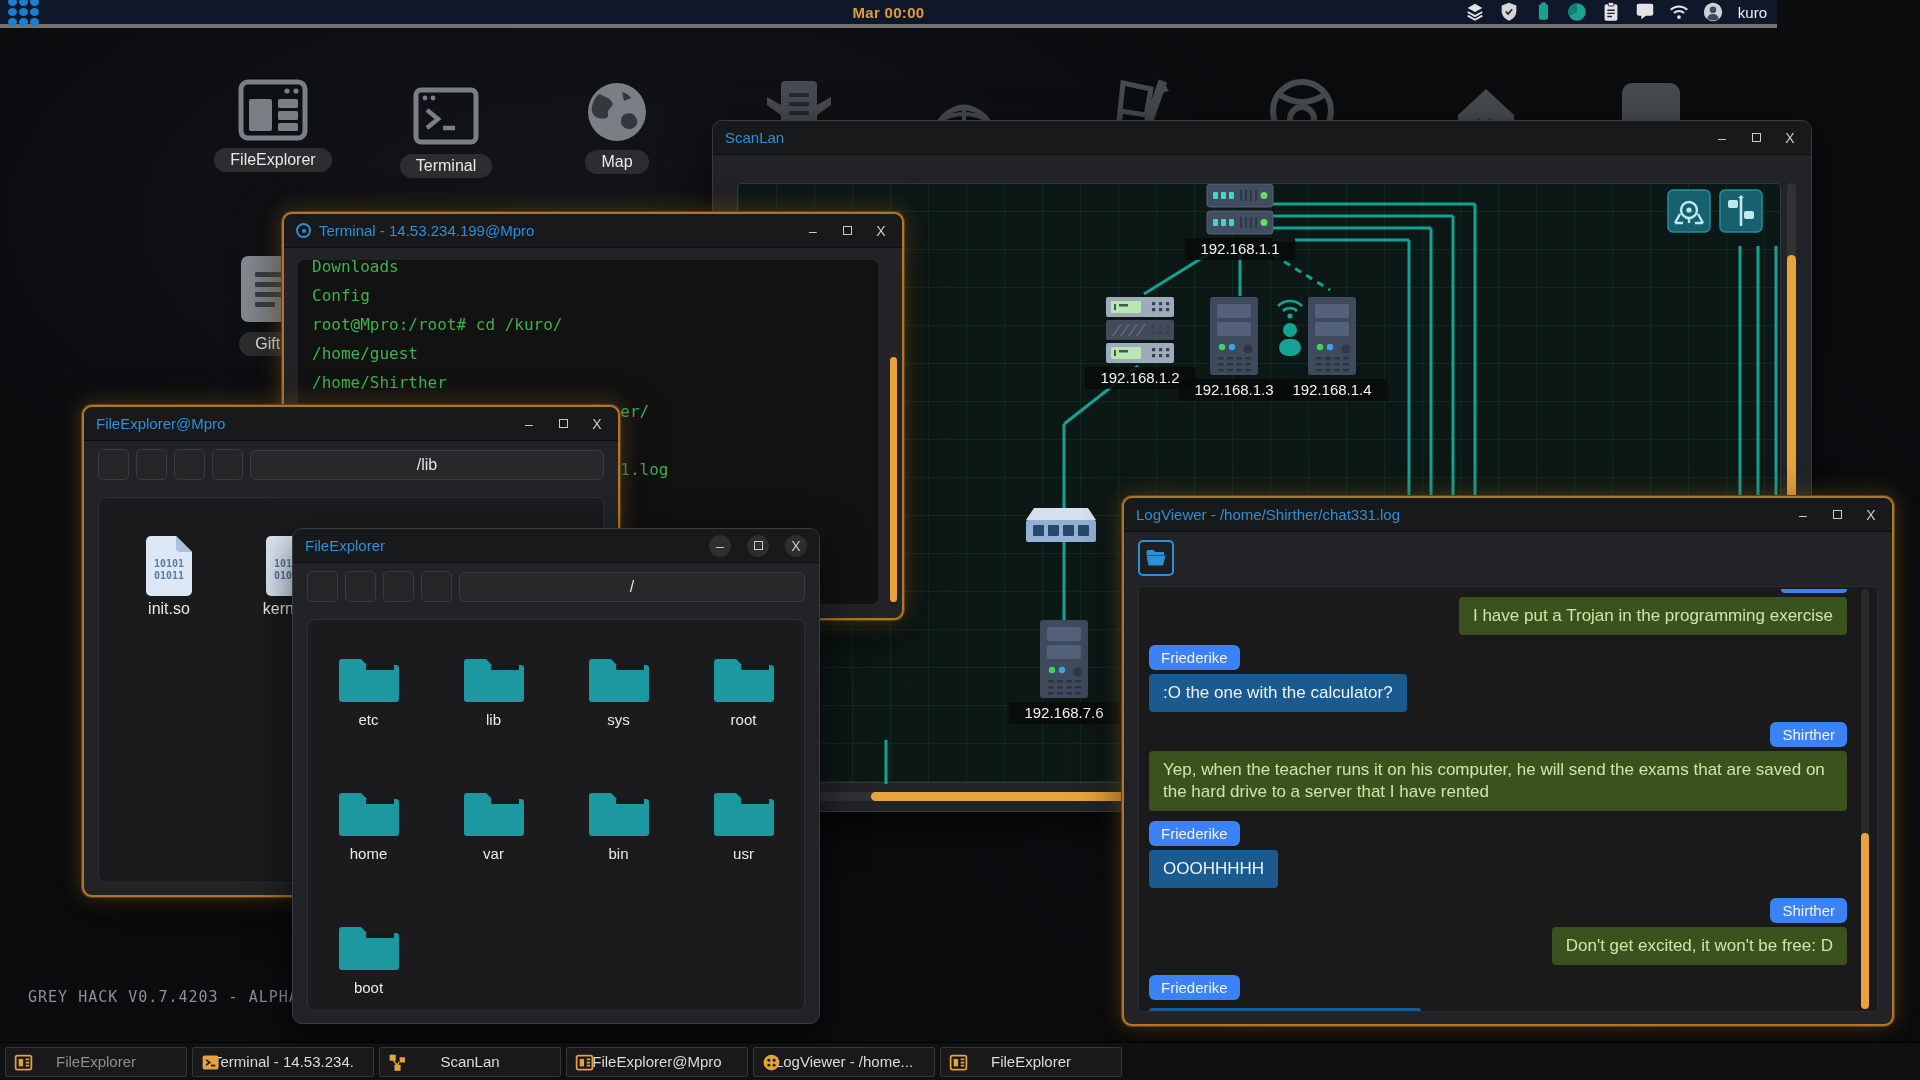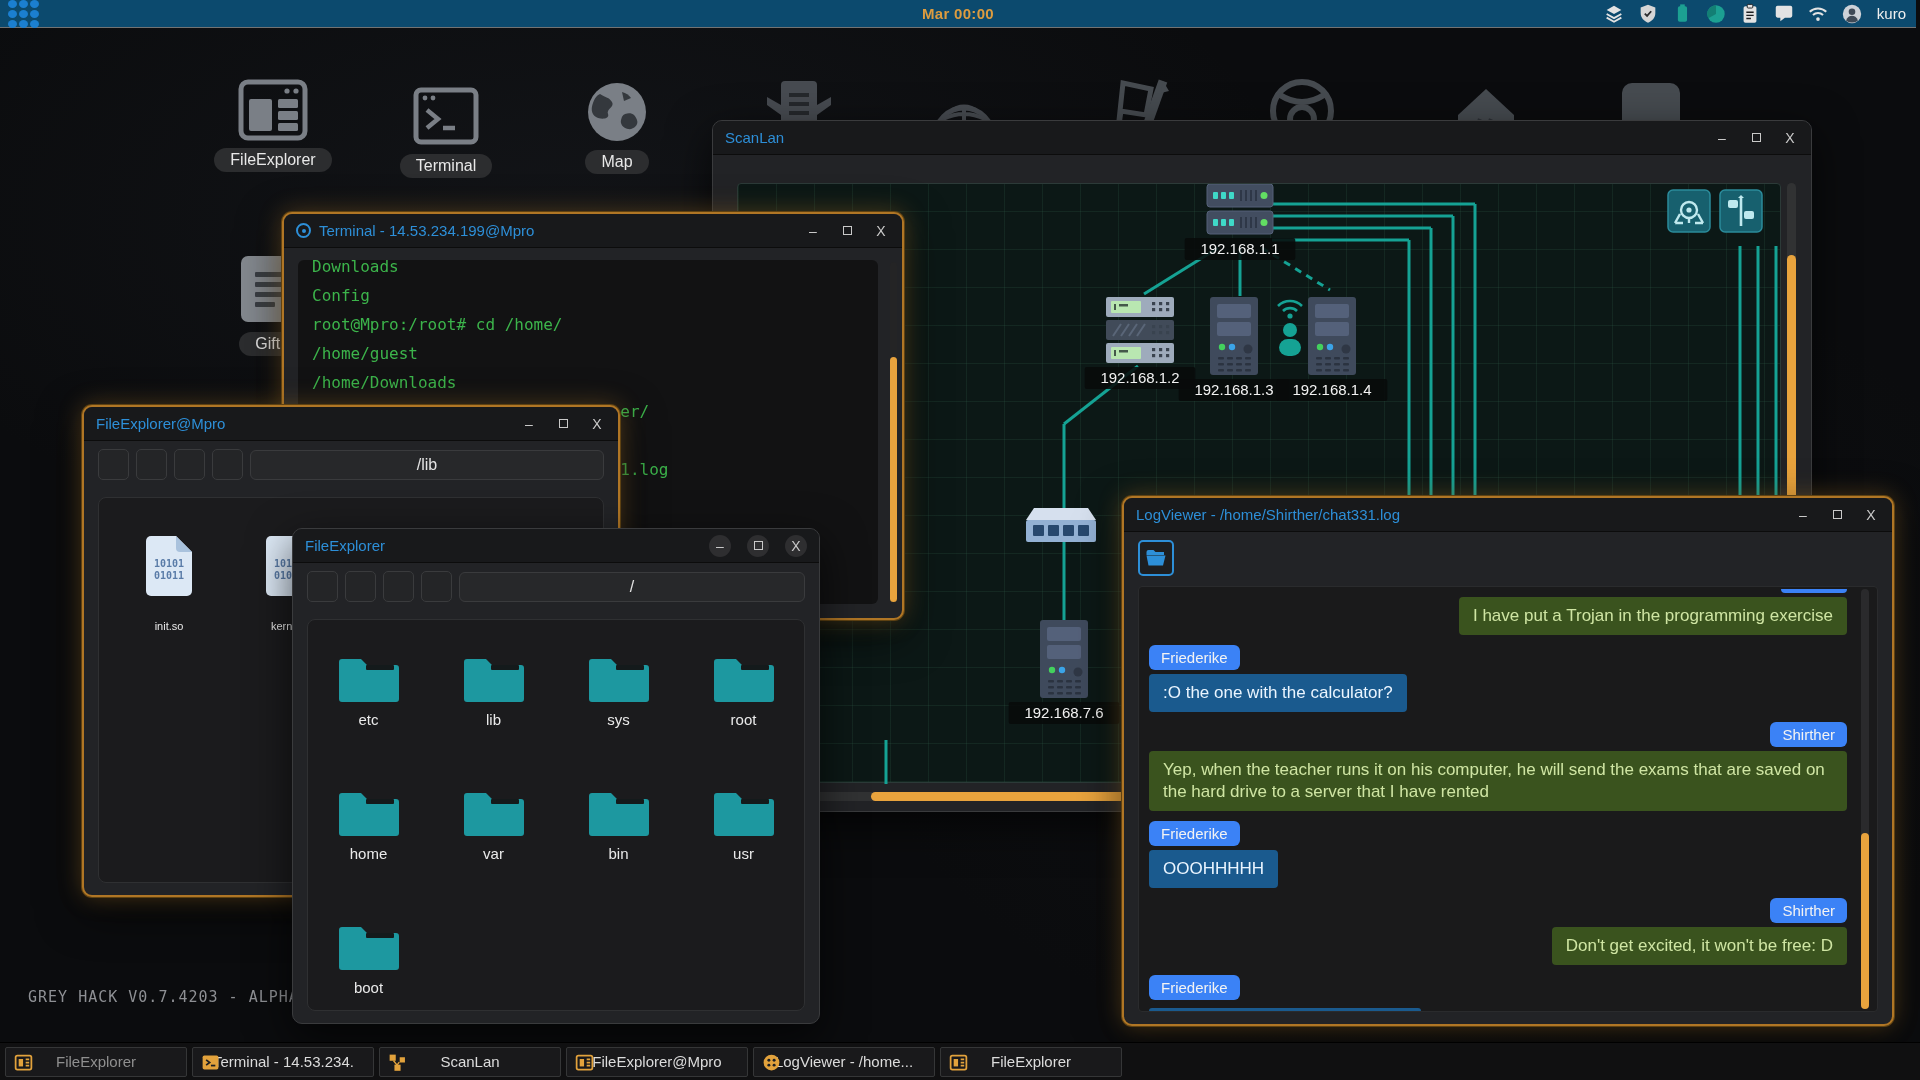--- a/index.html
+++ b/index.html
@@ -11,21 +11,21 @@
     color:#ddd;
   }
   #desktop {
     position:absolute; inset:0;
     background:
       radial-gradient(1200px 600px at 30% 20%, rgba(40,44,52,.25), transparent 60%),
       radial-gradient(1000px 700px at 75% 60%, rgba(30,34,40,.2), transparent 60%),
       #0b0c0e;
   }
   
-  #topbar { position:absolute; left:0; top:0; width:1916px; height:28px; background:#0c4a6e; z-index:200; display:flex; align-items:center; border-bottom:1px solid #737373; }
+  #topbar { position:absolute; left:0; top:0; width:1777px; height:28px; background:#0f172a; z-index:200; display:flex; align-items:center; border-bottom:4px solid #737373; }
   #launcher { display:grid; grid-template-columns:repeat(3,9px); grid-gap:2px; margin-left:8px; cursor:pointer; }
   #launcher span { width:9px; height:8px; border-radius:50%; background:#1b7fd0; }
   #clock { position:absolute; left:0; right:0; text-align:center; color:#dd9c3f; font-size:15px; font-weight:700; letter-spacing:.3px; }
   #tray { margin-left:auto; display:flex; align-items:center; gap:12px; padding-right:10px; z-index:2; }
   .tray-icon { width:22px; height:22px; display:flex; }
   #username { color:#f0f0f0; font-size:15px; margin-left:2px; }
   
   .desk-icon { position:absolute; width:160px; display:flex; flex-direction:column; align-items:center; z-index:1; cursor:pointer; }
   .desk-label { margin-top:6px; background:#2c2d2f; color:#e8e8e8; font-size:16px; padding:3px 16px; border-radius:14px; white-space:nowrap; }
   .ghost { position:absolute; z-index:1; opacity:.85; }
@@ -48,21 +48,21 @@
   .panel { position:absolute; left:14px; right:14px; bottom:12px; background:#1b1b1d; border:1px solid #2f3032; border-radius:8px; overflow:hidden; }
   
   #term-body { position:absolute; left:14px; right:24px; top:46px; bottom:14px; background:#121213; border-radius:6px; overflow:hidden; padding:4px 14px; }
   .tline { font-family:"DejaVu Sans Mono", monospace; font-size:16px; line-height:29px; color:#3cb44b; white-space:pre; }
   .tline:first-child { margin-top:-12px; }
   .vscroll-track { position:absolute; width:7px; border-radius:4px; background:#242425; }
   .scroll-thumb { position:absolute; width:7px; border-radius:4px; background:#e8a33d; }
   
   #mpro-files { position:absolute; left:10px; top:38px; display:flex; }
   .file-cell { width:120px; display:flex; flex-direction:column; align-items:center; cursor:pointer; }
-  .file-cell .lbl { margin-top:24px; font-size:11px; color:#e8e8e8; }
+  .file-cell .lbl { margin-top:4px; font-size:16px; color:#e8e8e8; }
   #fe-folders { padding:20px 0 0 0; display:grid; grid-template-columns:repeat(4,125px); justify-content:center;text-align:right; }
   .folder-cell { height:134px; display:flex; flex-direction:column; align-items:center; padding-top:14px; cursor:pointer; }
   .folder-cell .lbl { margin-top:9px; font-size:15px; color:#eaeaea; }
   
   #map { position:absolute; left:24px; top:62px; width:1044px; height:600px; border:1px solid #2c3a38; border-radius:4px;
     background-color:#0c1816;
     background-image:
       repeating-linear-gradient(0deg, rgba(48,95,74,.22) 0 1px, transparent 1px 38px),
       repeating-linear-gradient(90deg, rgba(48,95,74,.22) 0 1px, transparent 1px 38px);
   }
@@ -386,23 +386,23 @@
         <span class="wc">–</span>
         <span class="wc">
             <span class="wc-box"></span>
           </span>
         <span class="wc">X</span>
       </span>
     </div>
     <div id="term-body">
         <div class="tline">Downloads</div>
         <div class="tline">Config</div>
-        <div class="tline">root@Mpro:/root# cd /home/</div>
+        <div class="tline">root@Mpro:/root# cd /kuro/</div>
         <div class="tline">/home/guest</div>
-        <div class="tline">/home/Downloads</div>
+        <div class="tline">/home/Shirther</div>
         <div class="tline">root@Mpro:/root# cd /home/Shirther/</div>
         <div class="tline">root@Mpro:/home/Shirther# ls</div>
         <div class="tline"></div>
         <div class="tline">                          chat331.log</div>
       </div>
     <div class="vscroll-track" style="right:5px; top:48px; bottom:14px;"></div>
     <div class="scroll-thumb" style="right:5px; top:143px; height:245px;"></div>
   </div>
 
   <div class="window orange" id="win-fe-mpro" style="left:82px; top:405px; width:538px; height:492px; z-index:30;">

